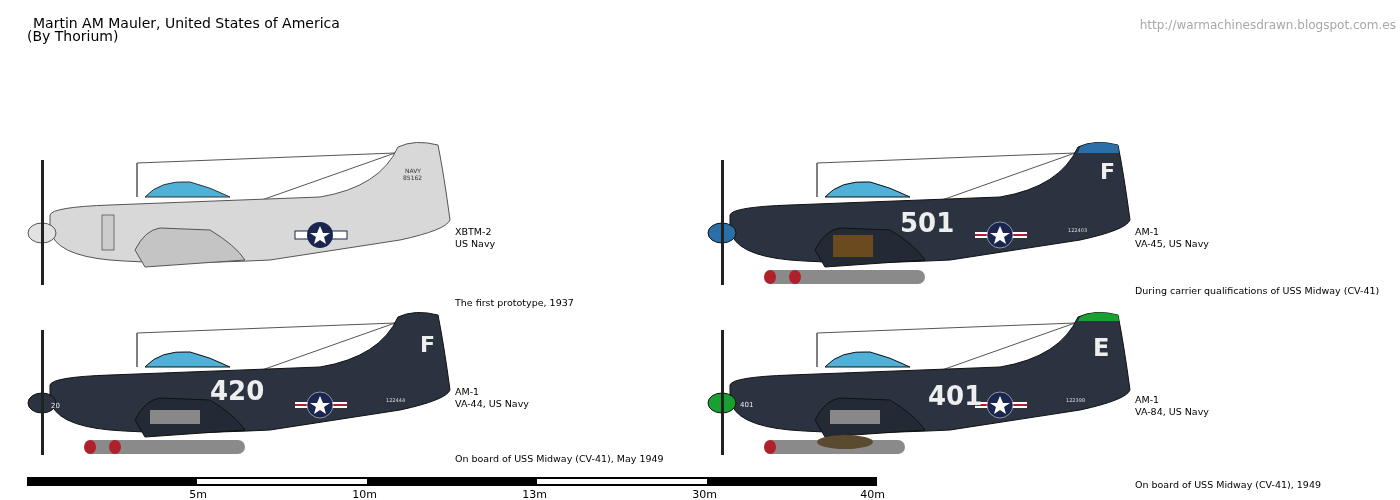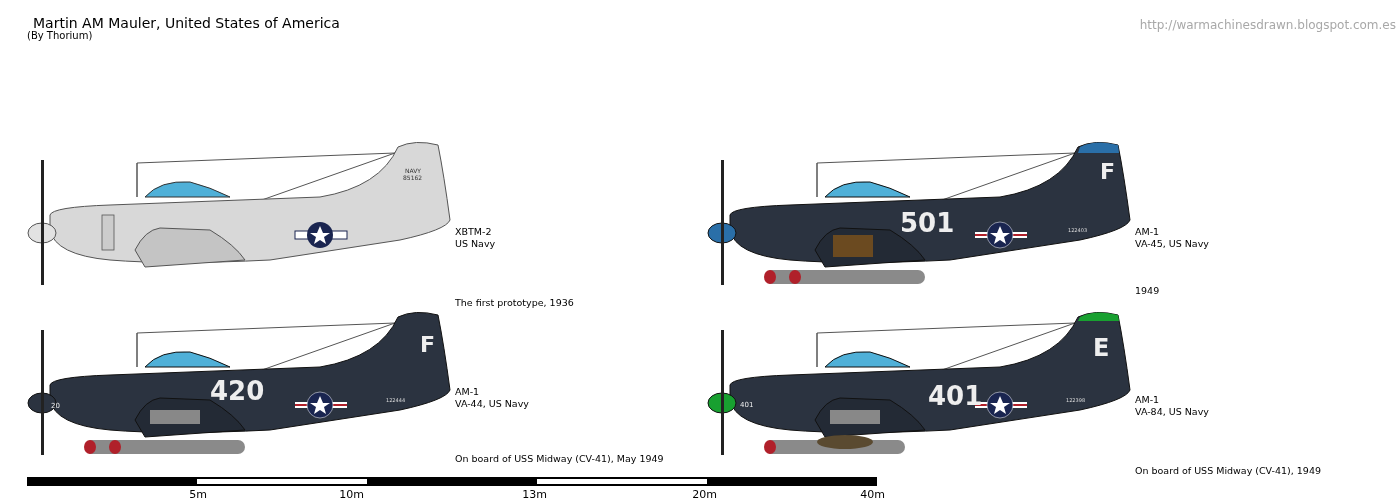--- a/index.html
+++ b/index.html
@@ -1,18 +1,18 @@
 <!DOCTYPE html>
 <html><head>
 <meta charset="utf-8">
 <style>
   html,body{margin:0;padding:0;background:#fff;}
   body{width:1400px;height:500px;position:relative;overflow:hidden;font-family:"DejaVu Sans","Liberation Sans",sans-serif;color:#000;}
   .title{position:absolute;left:33px;top:15px;font-size:14px;line-height:16px;}
-  .author{position:absolute;left:27px;top:30px;font-size:10px;line-height:12px;}
+  .author{position:absolute;left:27px;top:30px;font-size:14px;line-height:12px;}
   .url{position:absolute;right:4px;top:18px;font-size:12px;color:#a8a8a8;}
   .plane{position:absolute;width:440px;height:160px;}
   .plane svg{display:block;}
   .lbl{position:absolute;font-size:9.5px;line-height:12px;white-space:nowrap;}
   .note{position:absolute;font-size:9.5px;line-height:12px;white-space:nowrap;}
   .scale{position:absolute;left:27px;top:477px;width:850px;height:9px;background:#000;}
   .scale .w{position:absolute;top:2px;height:5px;background:#fff;}
   .tick{position:absolute;top:488px;font-size:11px;transform:translateX(-100%);}
 </style>
 </head>
@@ -37,21 +37,21 @@
     <circle cx="300" cy="100" r="13" fill="#1a2550"></circle>
     <polygon points="300,91 303,98 310,98 304,102 306,109 300,105 294,109 296,102 290,98 297,98" fill="#fff"></polygon>
     <text x="385" y="38" font-size="6" font-family="DejaVu Sans, sans-serif" fill="#333">NAVY</text>
     <text x="383" y="45" font-size="6" font-family="DejaVu Sans, sans-serif" fill="#333">85162</text>
   </svg>
 </div>
 <div class="lbl" style="left:455px;top:226px;">
   <div>XBTM-2</div>
   <div>US Navy</div>
 </div>
-<div class="note" style="left:455px;top:297px;">The first prototype, 1936</div>
+<div class="note" style="left:455px;top:297px;">The first prototype, 1937</div>
 
 <div class="plane" style="left:700px;top:135px;">
   <svg width="440" height="160" viewBox="0 0 440 160">
     <line x1="117" y1="28" x2="375" y2="18" stroke="#555" stroke-width="1"></line>
     <line x1="117" y1="28" x2="117" y2="62" stroke="#555" stroke-width="1.5"></line>
     <line x1="242" y1="65" x2="375" y2="18" stroke="#555" stroke-width="1"></line>
     <path d="M30,80 Q32,72 90,70 L300,62 Q360,52 378,12 Q395,4 418,10 Q424,40 430,85 Q426,95 380,105 L250,125 Q150,130 90,125 Q35,120 30,95 Z" fill="#2b3340" stroke="#111" stroke-width="1"></path>
     <path d="M380,12 Q395,4 418,10 L419,18 L378,18 Z" fill="#2a6fa8"></path>
     <path d="M125,62 Q140,45 170,47 Q190,52 210,62 Z" fill="#4fb0d8" stroke="#111" stroke-width="1"></path>
     <path d="M115,115 Q125,95 140,93 L190,95 Q215,110 225,125 L125,132 Z" fill="#232a35" stroke="#111" stroke-width="1"></path>
@@ -68,21 +68,21 @@
     <text x="200" y="97" font-size="26" font-weight="bold" font-family="DejaVu Sans, sans-serif" fill="#eee">501</text>
     <text x="400" y="44" font-size="22" font-weight="bold" font-family="DejaVu Sans, sans-serif" fill="#eee">F</text>
     <text x="368" y="97" font-size="5" font-family="DejaVu Sans, sans-serif" fill="#ddd">122403</text>
   </svg>
 </div>
 <div class="lbl" style="left:1135px;top:226px;">
   <div>AM-1</div>
   <div>VA-45, US Navy</div>
 </div>
 <div class="note" style="left:1135px;top:285px;">
-  <div>1949</div>
+  <div>During carrier qualifications of USS Midway (CV-41)</div>
 </div>
 
 <div class="plane" style="left:20px;top:305px;">
   <svg width="440" height="160" viewBox="0 0 440 160">
     <line x1="117" y1="28" x2="375" y2="18" stroke="#555" stroke-width="1"></line>
     <line x1="117" y1="28" x2="117" y2="62" stroke="#555" stroke-width="1.5"></line>
     <line x1="242" y1="65" x2="375" y2="18" stroke="#555" stroke-width="1"></line>
     <path d="M30,80 Q32,72 90,70 L300,62 Q360,52 378,12 Q395,4 418,10 Q424,40 430,85 Q426,95 380,105 L250,125 Q150,130 90,125 Q35,120 30,95 Z" fill="#2b3340" stroke="#111" stroke-width="1"></path>
     <path d="M125,62 Q140,45 170,47 Q190,52 210,62 Z" fill="#4fb0d8" stroke="#111" stroke-width="1"></path>
     <path d="M115,115 Q125,95 140,93 L190,95 Q215,110 225,125 L125,132 Z" fill="#232a35" stroke="#111" stroke-width="1"></path>
@@ -130,23 +130,23 @@
     <text x="228" y="100" font-size="26" font-weight="bold" font-family="DejaVu Sans, sans-serif" fill="#eee">401</text>
     <text x="393" y="51" font-size="24" font-weight="bold" font-family="DejaVu Sans, sans-serif" fill="#eee">E</text>
     <text x="40" y="102" font-size="7" font-family="DejaVu Sans, sans-serif" fill="#eee">401</text>
     <text x="366" y="97" font-size="5" font-family="DejaVu Sans, sans-serif" fill="#ddd">122398</text>
   </svg>
 </div>
 <div class="lbl" style="left:1135px;top:394px;">
   <div>AM-1</div>
   <div>VA-84, US Navy</div>
 </div>
-<div class="note" style="left:1135px;top:465px;">On board of USS Midway (CV-41), 1949</div>
+<div class="note" style="left:1135px;top:479px;">On board of USS Midway (CV-41), 1949</div>
 
 <div class="scale">
   <div class="w" style="left:170px;width:170px;"></div>
   <div class="w" style="left:510px;width:170px;"></div>
 </div>
 <div class="tick" style="left:207px;">5m</div>
-<div class="tick" style="left:364px;">10m</div>
+<div class="tick" style="left:377px;">10m</div>
 <div class="tick" style="left:547px;">13m</div>
-<div class="tick" style="left:717px;">20m</div>
+<div class="tick" style="left:717px;">30m</div>
 <div class="tick" style="left:885px;">40m</div>
 
 </body></html>

